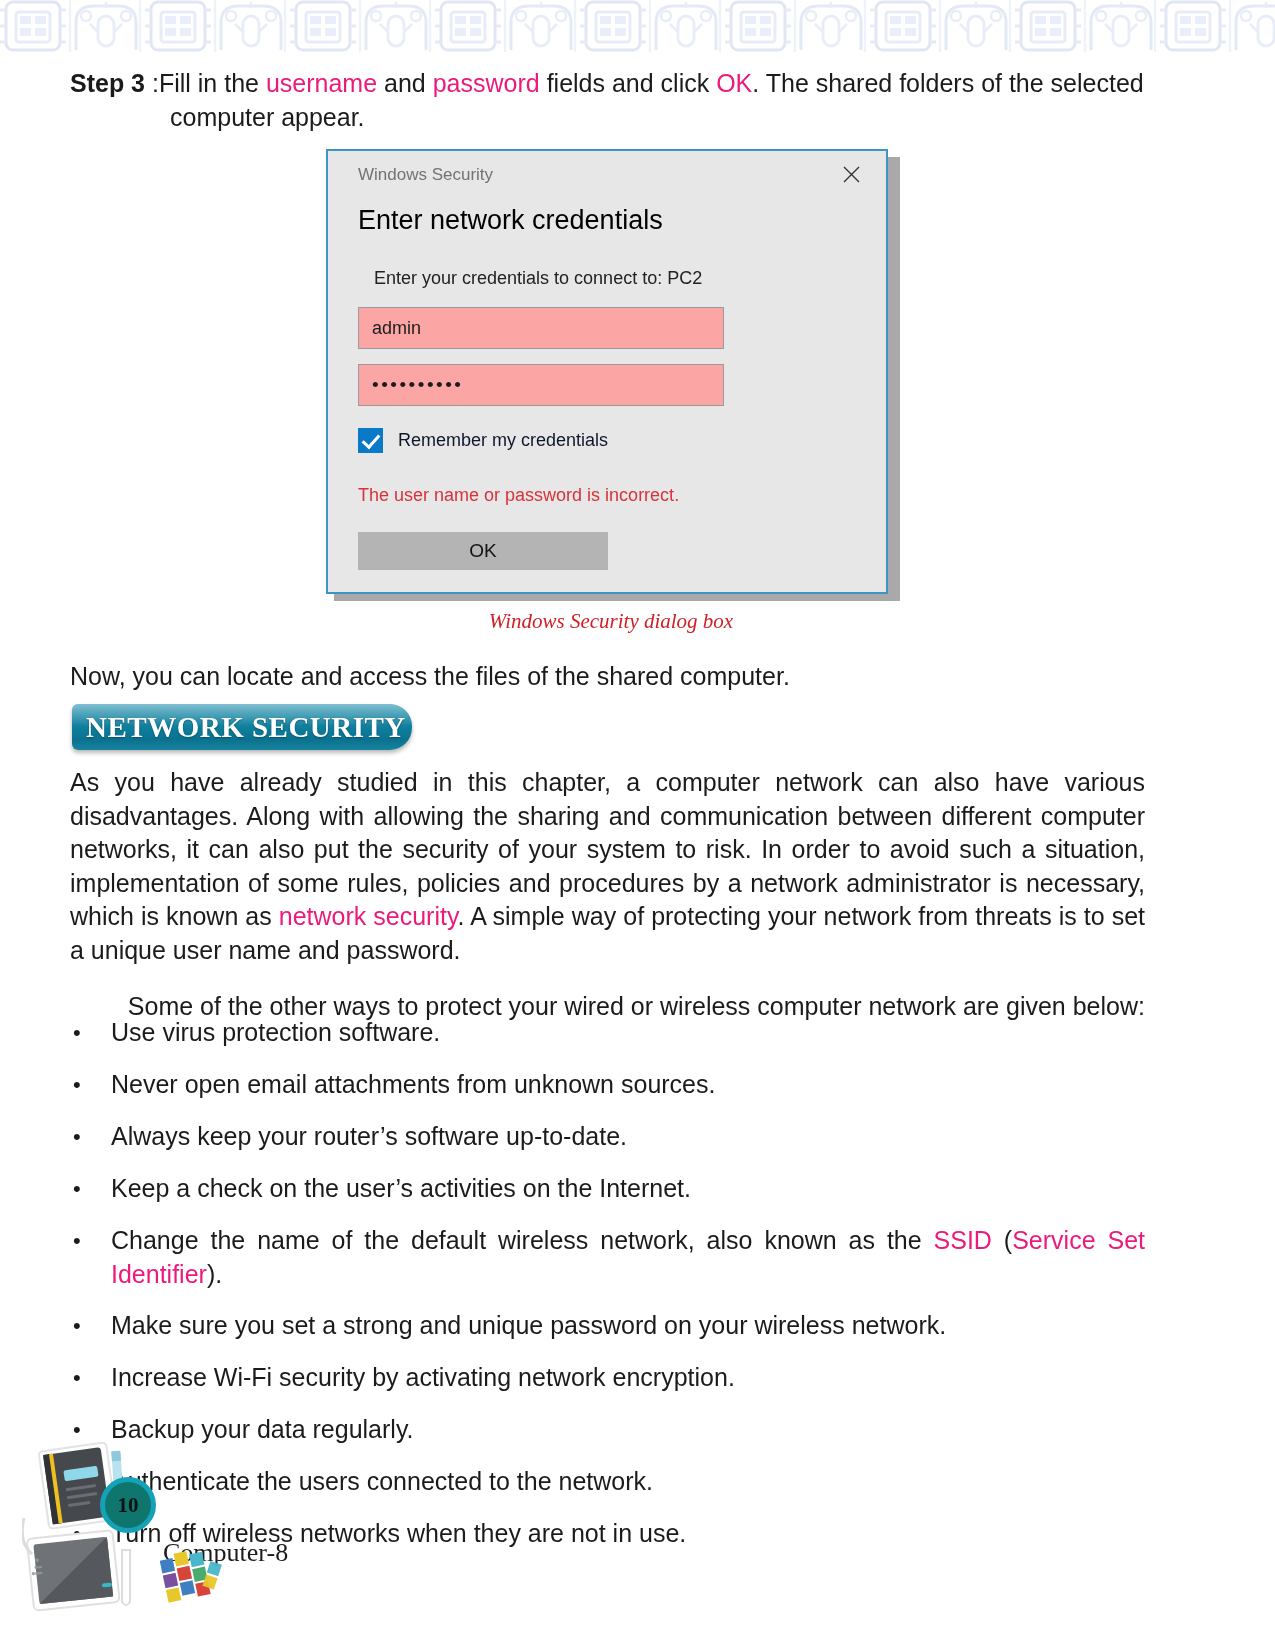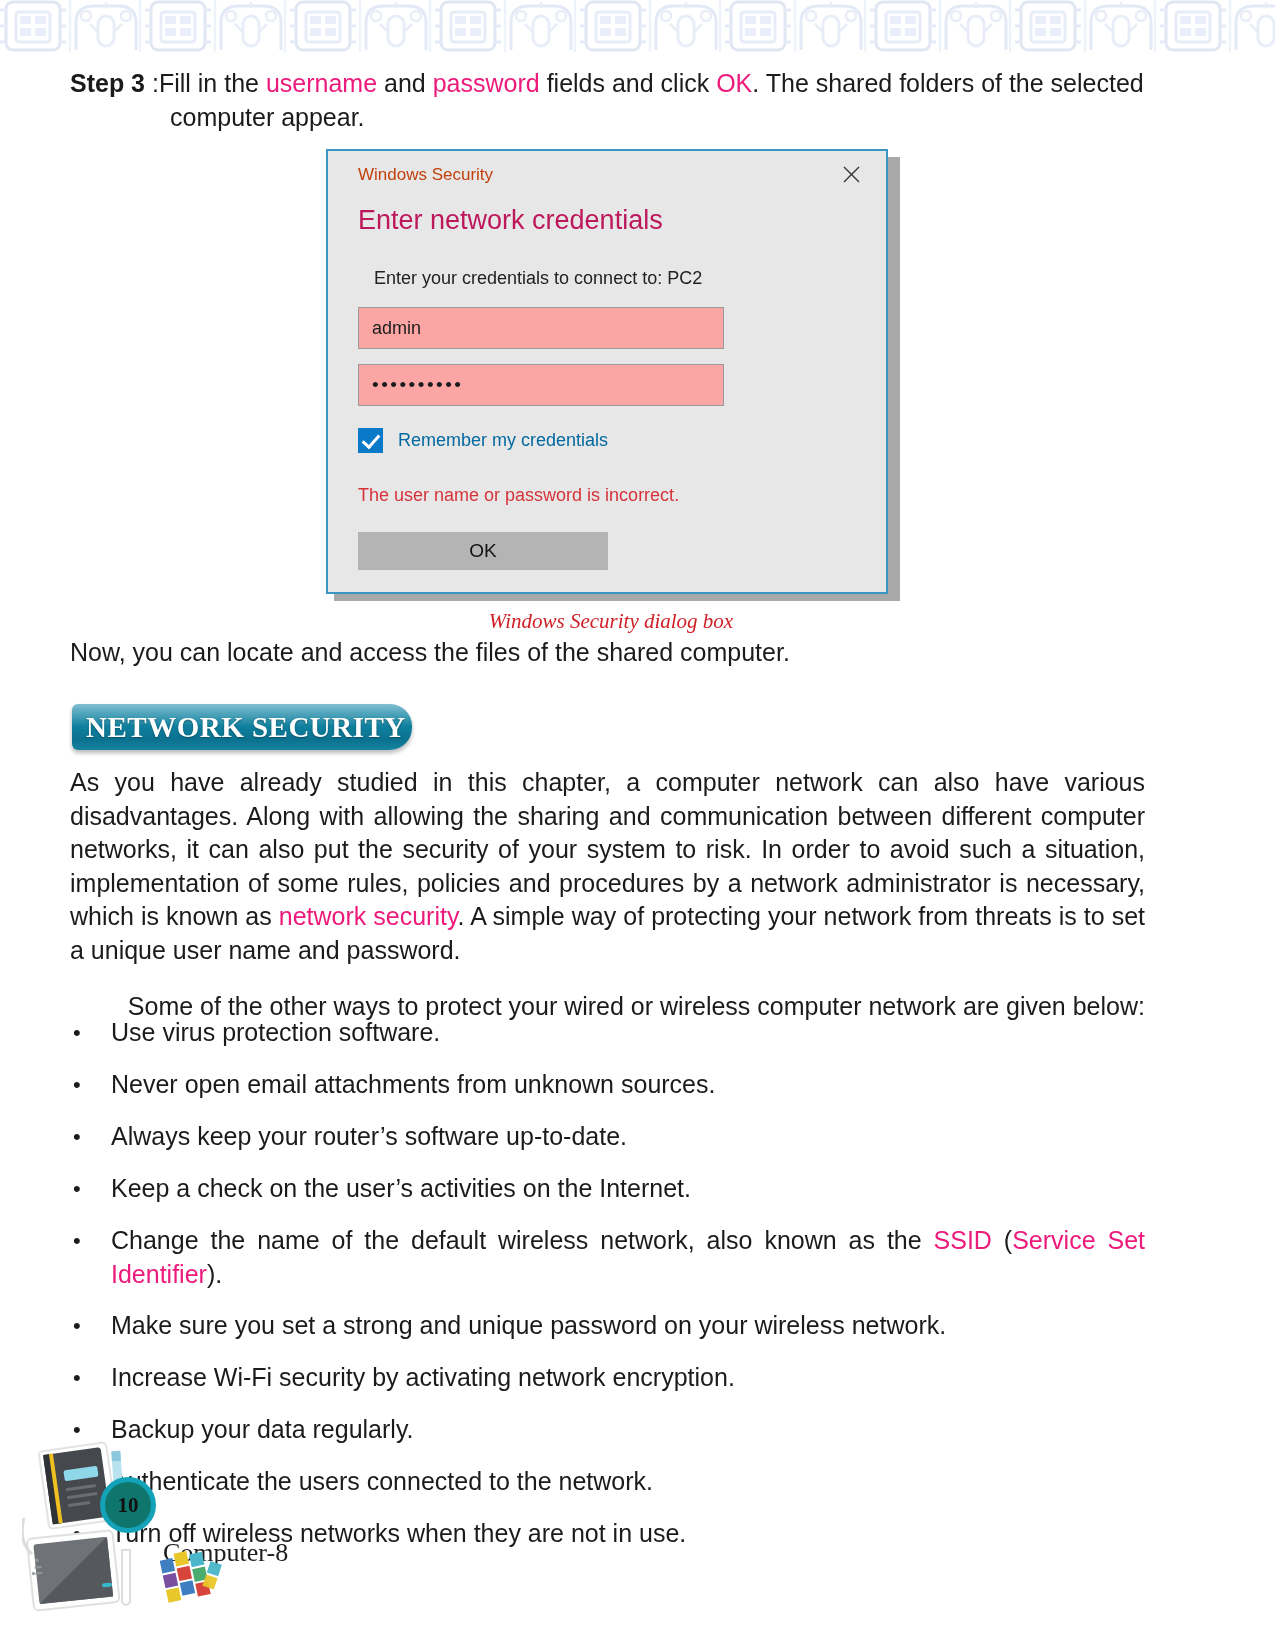--- a/index.html
+++ b/index.html
@@ -66,35 +66,35 @@
     padding:0;
   }
   .dlg-titlebar{
     position:relative;
     height:40px;
     padding:14px 0 0 30px;
     box-sizing:border-box;
   }
   .dlg-title{
     font-size:17px;
-    color:#c2410c;
+    color:#737373;
   }
   .dlg-close{
     position:absolute;
     right:18px; top:8px;
     width:34px; height:30px;
     display:flex; align-items:center; justify-content:center;
     font-size:22px;
     color:#333;
     line-height:1;
     cursor:pointer;
   }
   .dlg-heading{
     font-size:27px;
-    color:#be185d;
+    color:#000000;
     padding:14px 0 0 30px;
     font-weight:400;
   }
   .dlg-sub{
     font-size:18px;
     color:#222;
     padding:32px 0 0 46px;
   }
   .dlg-field{
     margin:18px 0 0 30px;
@@ -128,21 +128,21 @@
     content:"";
     position:absolute;
     left:8px; top:3px;
     width:7px; height:14px;
     border:solid #ffffff;
     border-width:0 3px 3px 0;
     transform:rotate(42deg);
   }
   .dlg-check-label{
     font-size:18px;
-    color:#0369a1;
+    color:#0f172a;
     margin-left:15px;
   }
   .dlg-error{
     margin:32px 0 0 30px;
     font-size:18px;
     color:#d6333a;
   }
   .dlg-buttons{
     margin:26px 0 22px 30px;
     display:flex;
@@ -166,21 +166,21 @@
     width:570px;
     text-align:center;
     font-style:italic;
     font-size:21px;
     color:#cf2027;
     font-family:"Liberation Serif", serif;
   }
 
   .para-now{
     position:absolute;
-    left:0; top:572px;
+    left:0; top:596px;
     font-size:25px;
     color:#1b1b1b;
   }
 
   
   .banner{
     position:absolute;
     left:2px; top:638px;
     width:340px; height:46px;
     border-radius:6px 22px 22px 6px;

